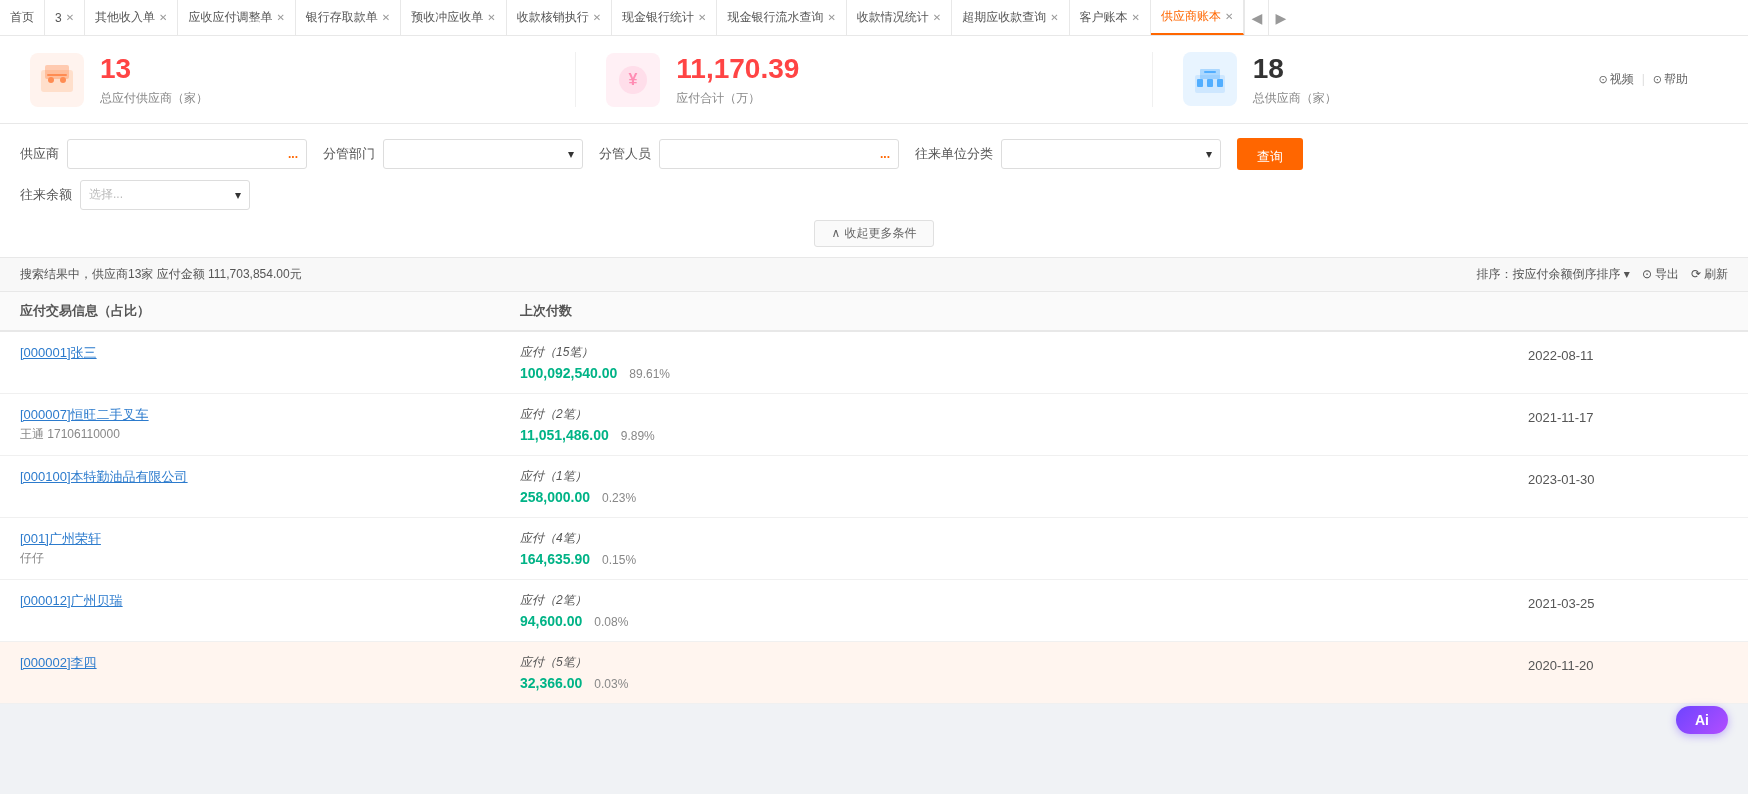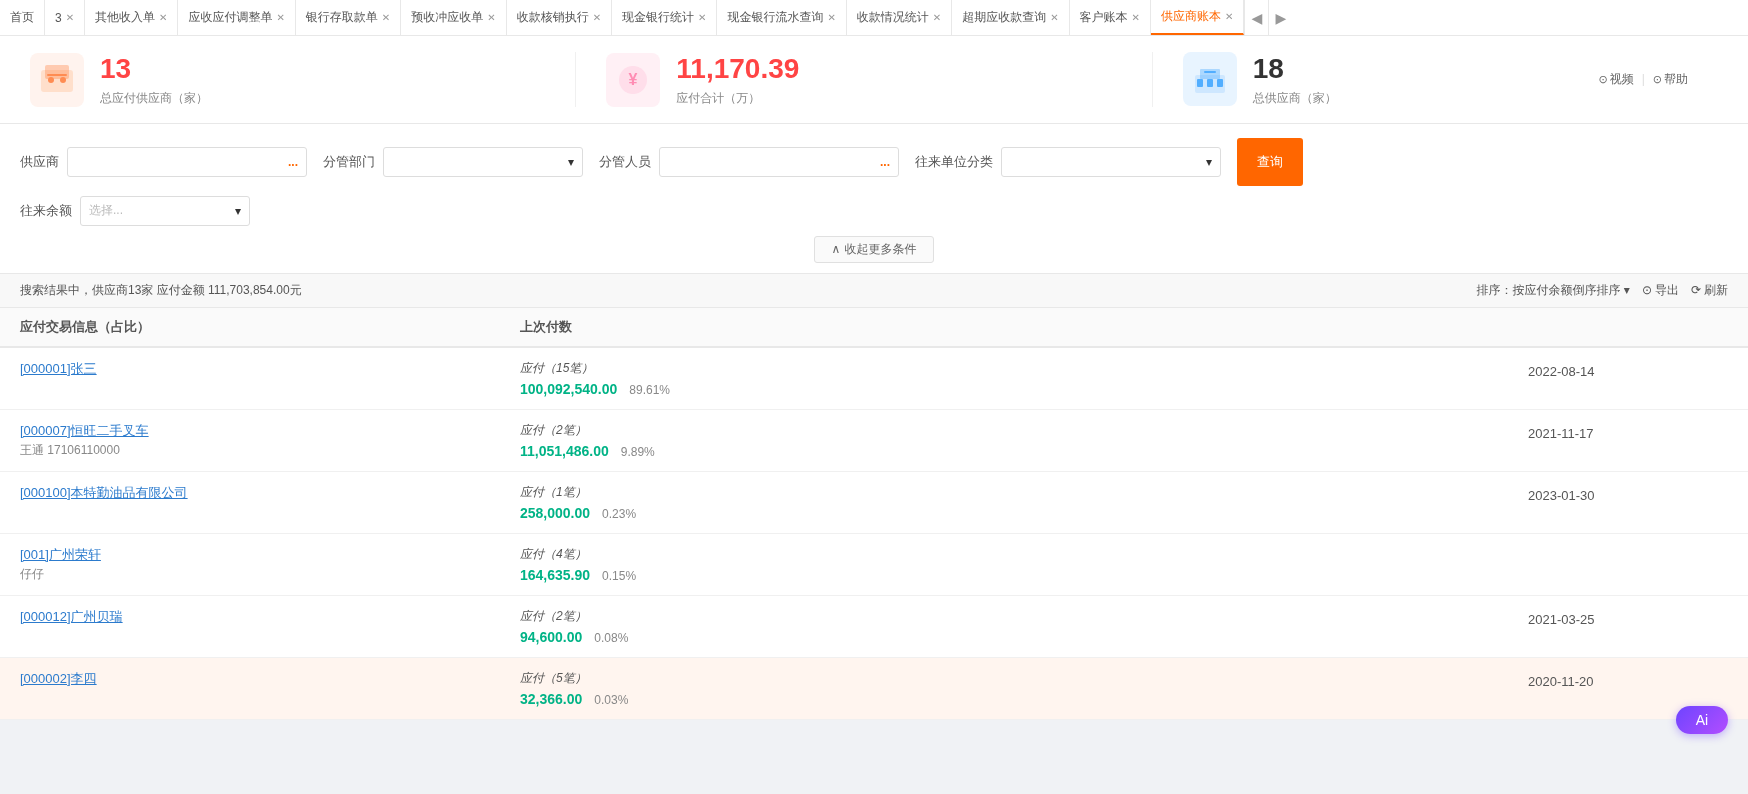--- a/index.html
+++ b/index.html
@@ -152,21 +152,21 @@
       background: #fff;
     }
     .query-btn {
       background: #ff6600;
       color: #fff;
       border: none;
       padding: 12px 20px;
       border-radius: 3px;
       cursor: pointer;
       font-size: 13px;
-      height: 48px;
+      height: 32px;
       line-height: 1;
     }
     .collapse-btn {
       display: flex;
       align-items: center;
       justify-content: center;
       gap: 4px;
       cursor: pointer;
       color: #666;
       font-size: 12px;
@@ -279,21 +279,21 @@
       bottom: 60px;
       width: 52px;
       height: 28px;
       background: linear-gradient(135deg, #6e44ff, #b24eff);
       border-radius: 20px;
       display: flex;
       align-items: center;
       justify-content: center;
       color: #fff;
       font-size: 14px;
-      font-weight: normal;
+      font-weight: bold;
       cursor: pointer;
       box-shadow: 0 2px 8px rgba(110,68,255,0.4);
     }
   </style>
 </head>
 <body>
 
 <div class="top-nav">
   <div class="nav-tab">
     <span>首页</span>
@@ -488,21 +488,21 @@
     <div>
       <div class="supplier-link">[000001]张三</div>
     </div>
     <div>
       <div class="payable-count">应付（15笔）</div>
       <div class="payable-cell">
         <span class="payable-amount">100,092,540.00</span>
         <span class="payable-percent">89.61%</span>
       </div>
     </div>
-    <div class="last-pay-date">2022-08-14</div>
+    <div class="last-pay-date">2022-08-11</div>
   </div>
 
   <div class="table-row">
     <div>
       <div class="supplier-link">[000007]恒旺二手叉车</div>
       <div class="supplier-sub">王通  17106110000</div>
     </div>
     <div>
       <div class="payable-count">应付（2笔）</div>
       <div class="payable-cell">

